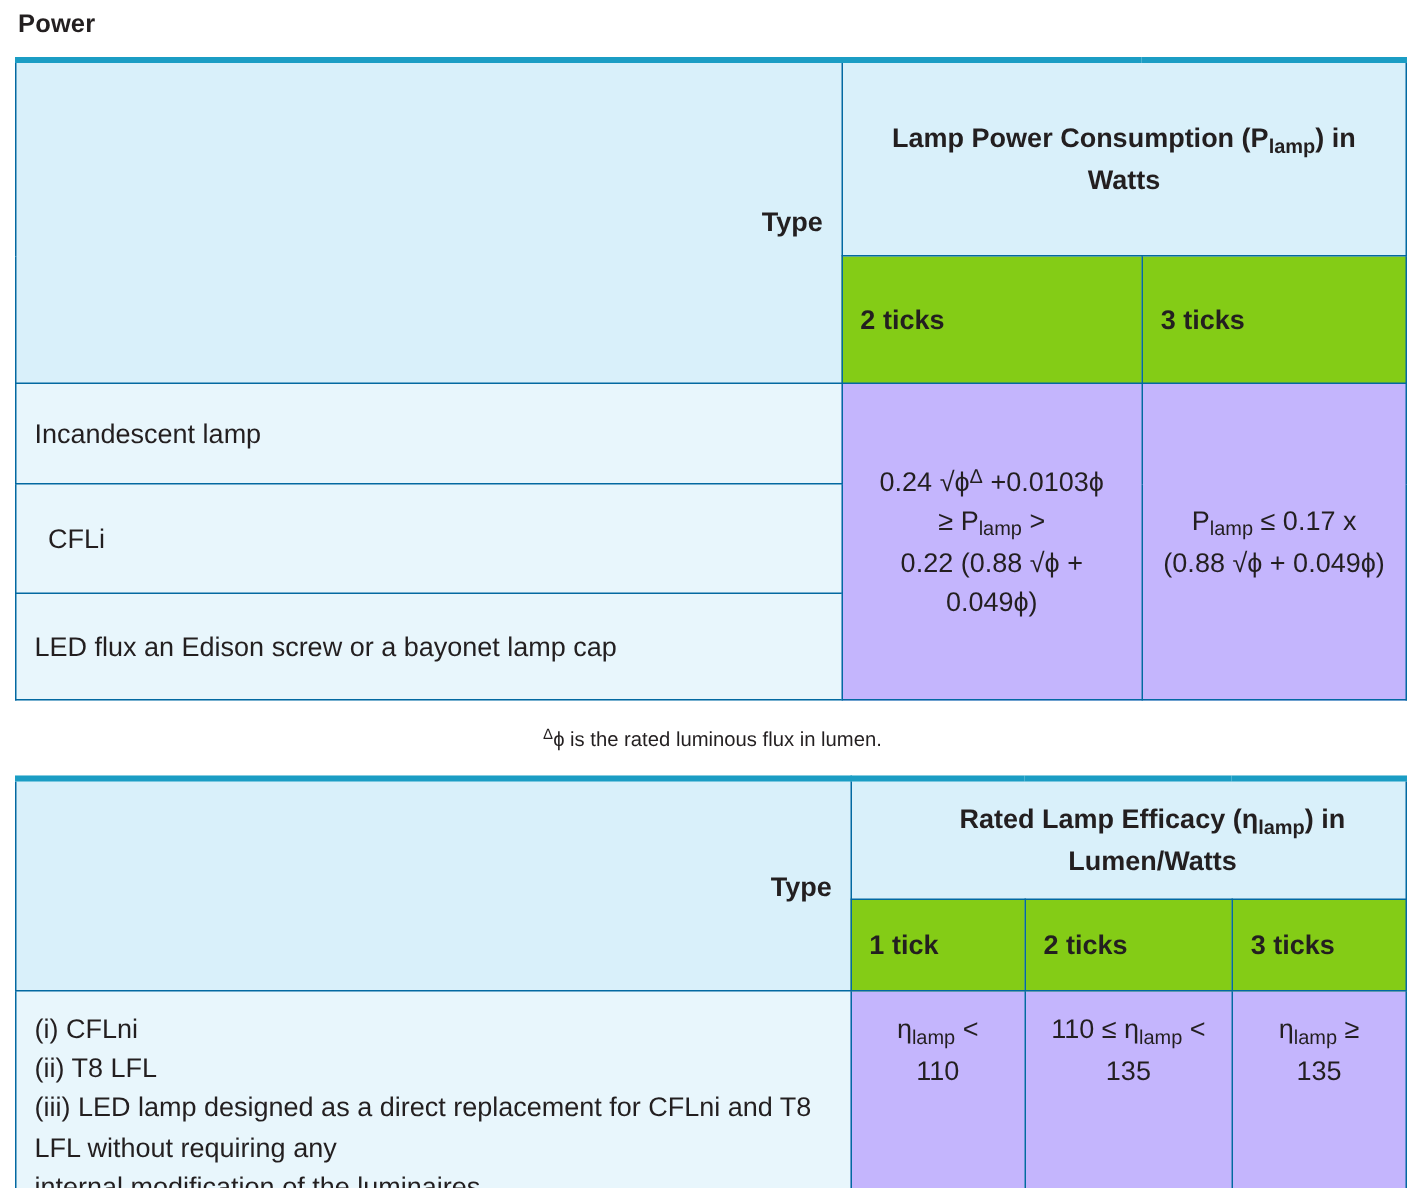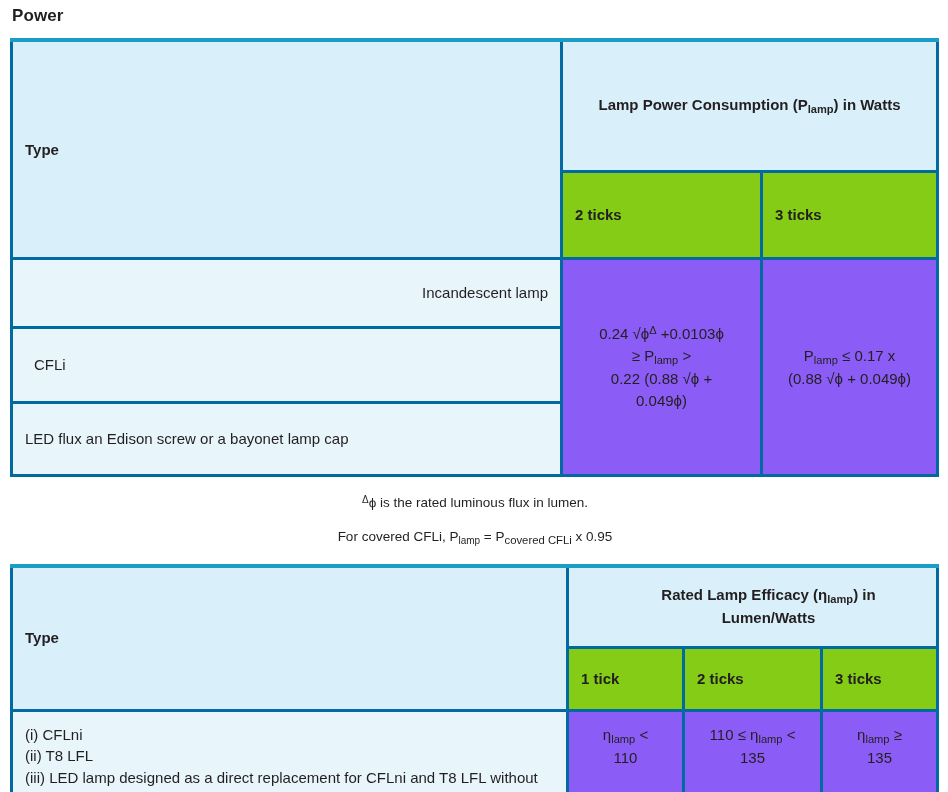--- a/index.html
+++ b/index.html
@@ -28,53 +28,53 @@
   }
 
   table.spec {
     border-collapse: collapse;
     width: 928px;
     table-layout: fixed;
     border-top: 4px solid #1b9dc4;
     background: #e8f6fc;
   }
   table.spec td, table.spec th {
-    border: 3px solid #0369a1;
+    border: 1px solid #0369a1;
     vertical-align: middle;
-    font-size: 15px;
+    font-size: 18px;
     line-height: 1.45;
     padding: 8px 12px;
   }
   .hdr {
     background: #d9f0fa;
     font-weight: bold;
     text-align: center;
     font-size: 14px;
     color: #231f20;
   }
   .hdr-left {
     background: #d9f0fa;
     font-weight: bold;
-    text-align: left;
+    text-align: right;
     font-size: 14px;
     vertical-align: top;
     padding-top: 12px;
   }
   .subhdr {
     background: #84cc16;
     font-weight: bold;
     font-size: 13.5px;
   }
   .cell-left {
     background: #e8f6fc;
     text-align: left;
     font-size: 13.5px;
   }
   .cell-center {
-    background: #8b5cf6;
+    background: #c4b5fd;
     text-align: center;
     font-size: 13.5px;
     line-height: 1.7;
   }
   .notes {
     margin: 16px 0 14px 2px;
     font-size: 13.5px;
     line-height: 1.5;
     text-align: center;
   }
@@ -105,21 +105,21 @@
         <td class="hdr-left" rowspan="2" style="height:182px;">Type</td>
         <td class="hdr" colspan="2" style="height:112px;">
           <span>Lamp Power Consumption (P</span><sub>lamp</sub><span>) in Watts</span>
         </td>
       </tr>
       <tr>
         <td class="subhdr" style="height:68px;">2 ticks</td>
         <td class="subhdr">3 ticks</td>
       </tr>
       <tr>
-        <td class="cell-left" style="height:50px;text-align:right;">Incandescent lamp</td>
+        <td class="cell-left" style="height:50px;">Incandescent lamp</td>
         <td class="cell-center" rowspan="3">
           <span>0.24 √ϕ</span><sup>Δ</sup><span> +0.0103ϕ</span><br>
           <span>≥ P</span><sub>lamp</sub><span> &gt;</span><br>
           <span>0.22 (0.88 √ϕ +</span><br>
           <span>0.049ϕ)</span>
         </td>
         <td class="cell-center" rowspan="3">
           <span>P</span><sub>lamp</sub><span> ≤ 0.17 x</span><br>
           <span>(0.88 √ϕ + 0.049ϕ)</span>
         </td>
@@ -128,21 +128,20 @@
         <td class="cell-left" style="height:56px;padding-left:21px;">CFLi</td>
       </tr>
       <tr>
         <td class="cell-left" style="height:54px;">LED flux an Edison screw or a bayonet lamp cap</td>
       </tr>
     </tbody>
   </table>
 
   <div class="notes">
     <p><sup>Δ</sup><span>ϕ is the rated luminous flux in lumen.</span></p>
-    <p><span>For covered CFLi, P</span><sub>lamp</sub><span> = P</span><sub class="smallcaps">covered CFLi</sub><span> x 0.95</span></p>
   </div>
 
   <div class="tbl2-wrap">
   <table class="spec">
     <colgroup>
       <col style="width:556px">
       <col style="width:116px">
       <col style="width:138px">
       <col style="width:116px">
     </colgroup>

